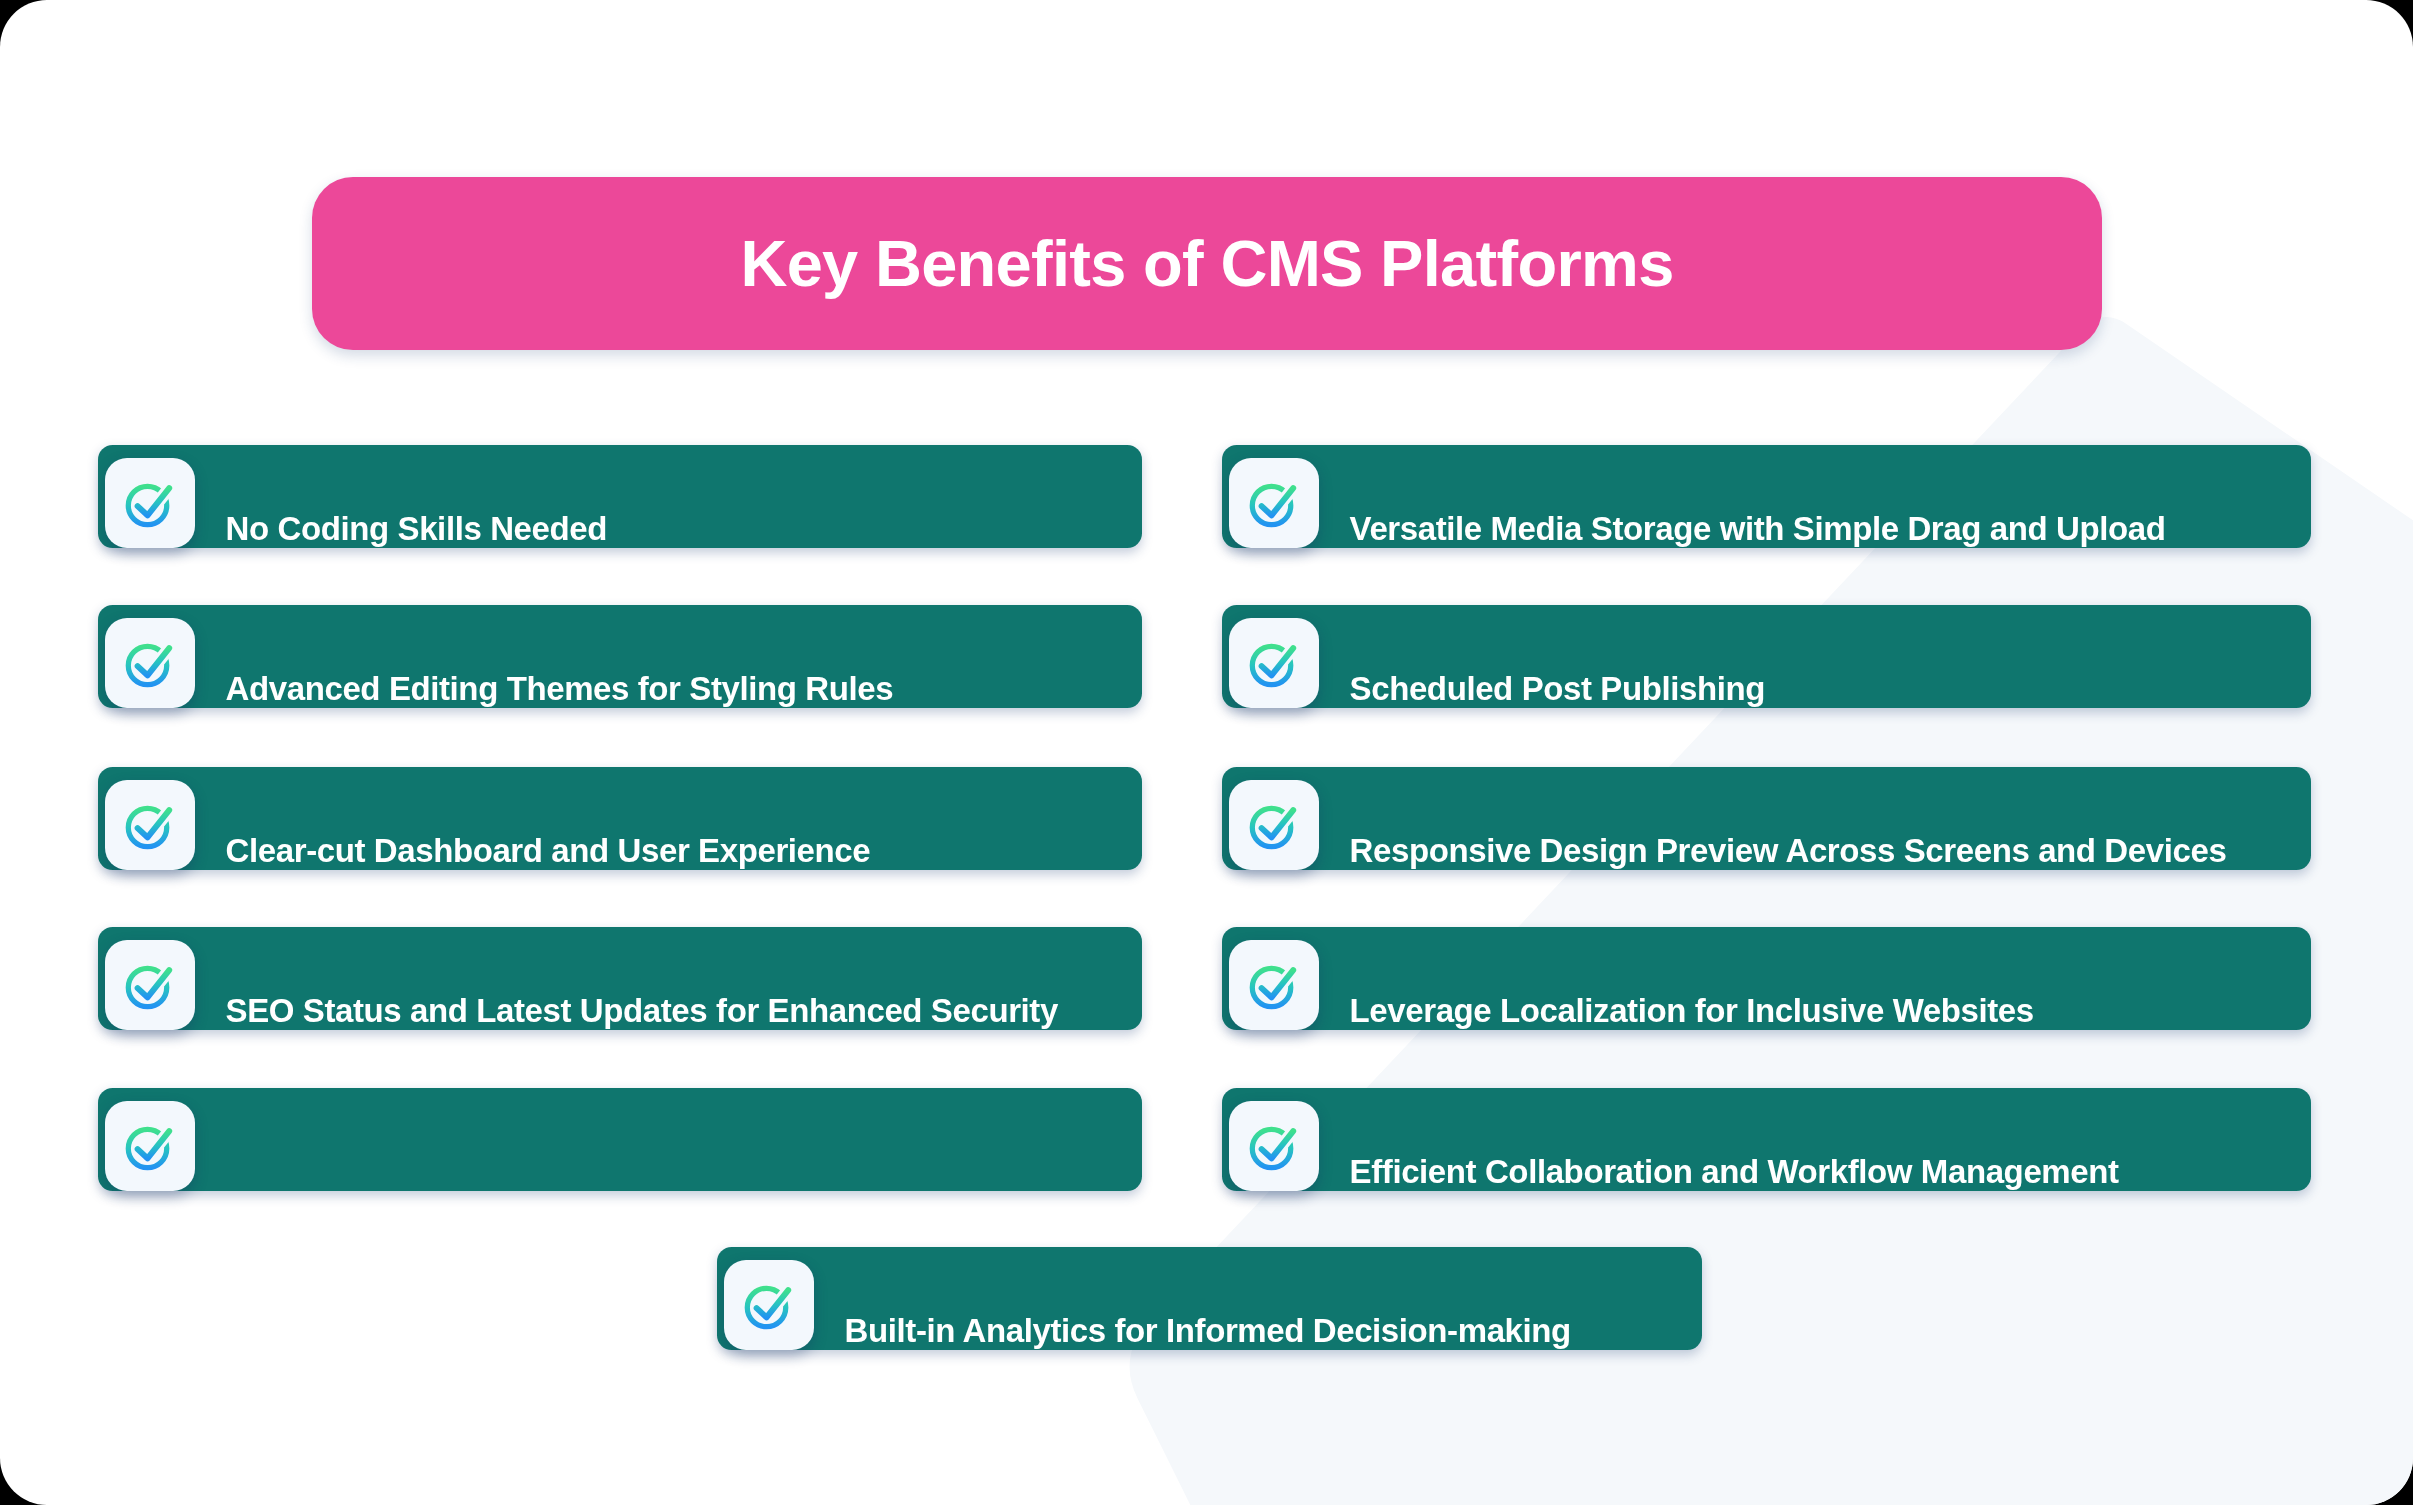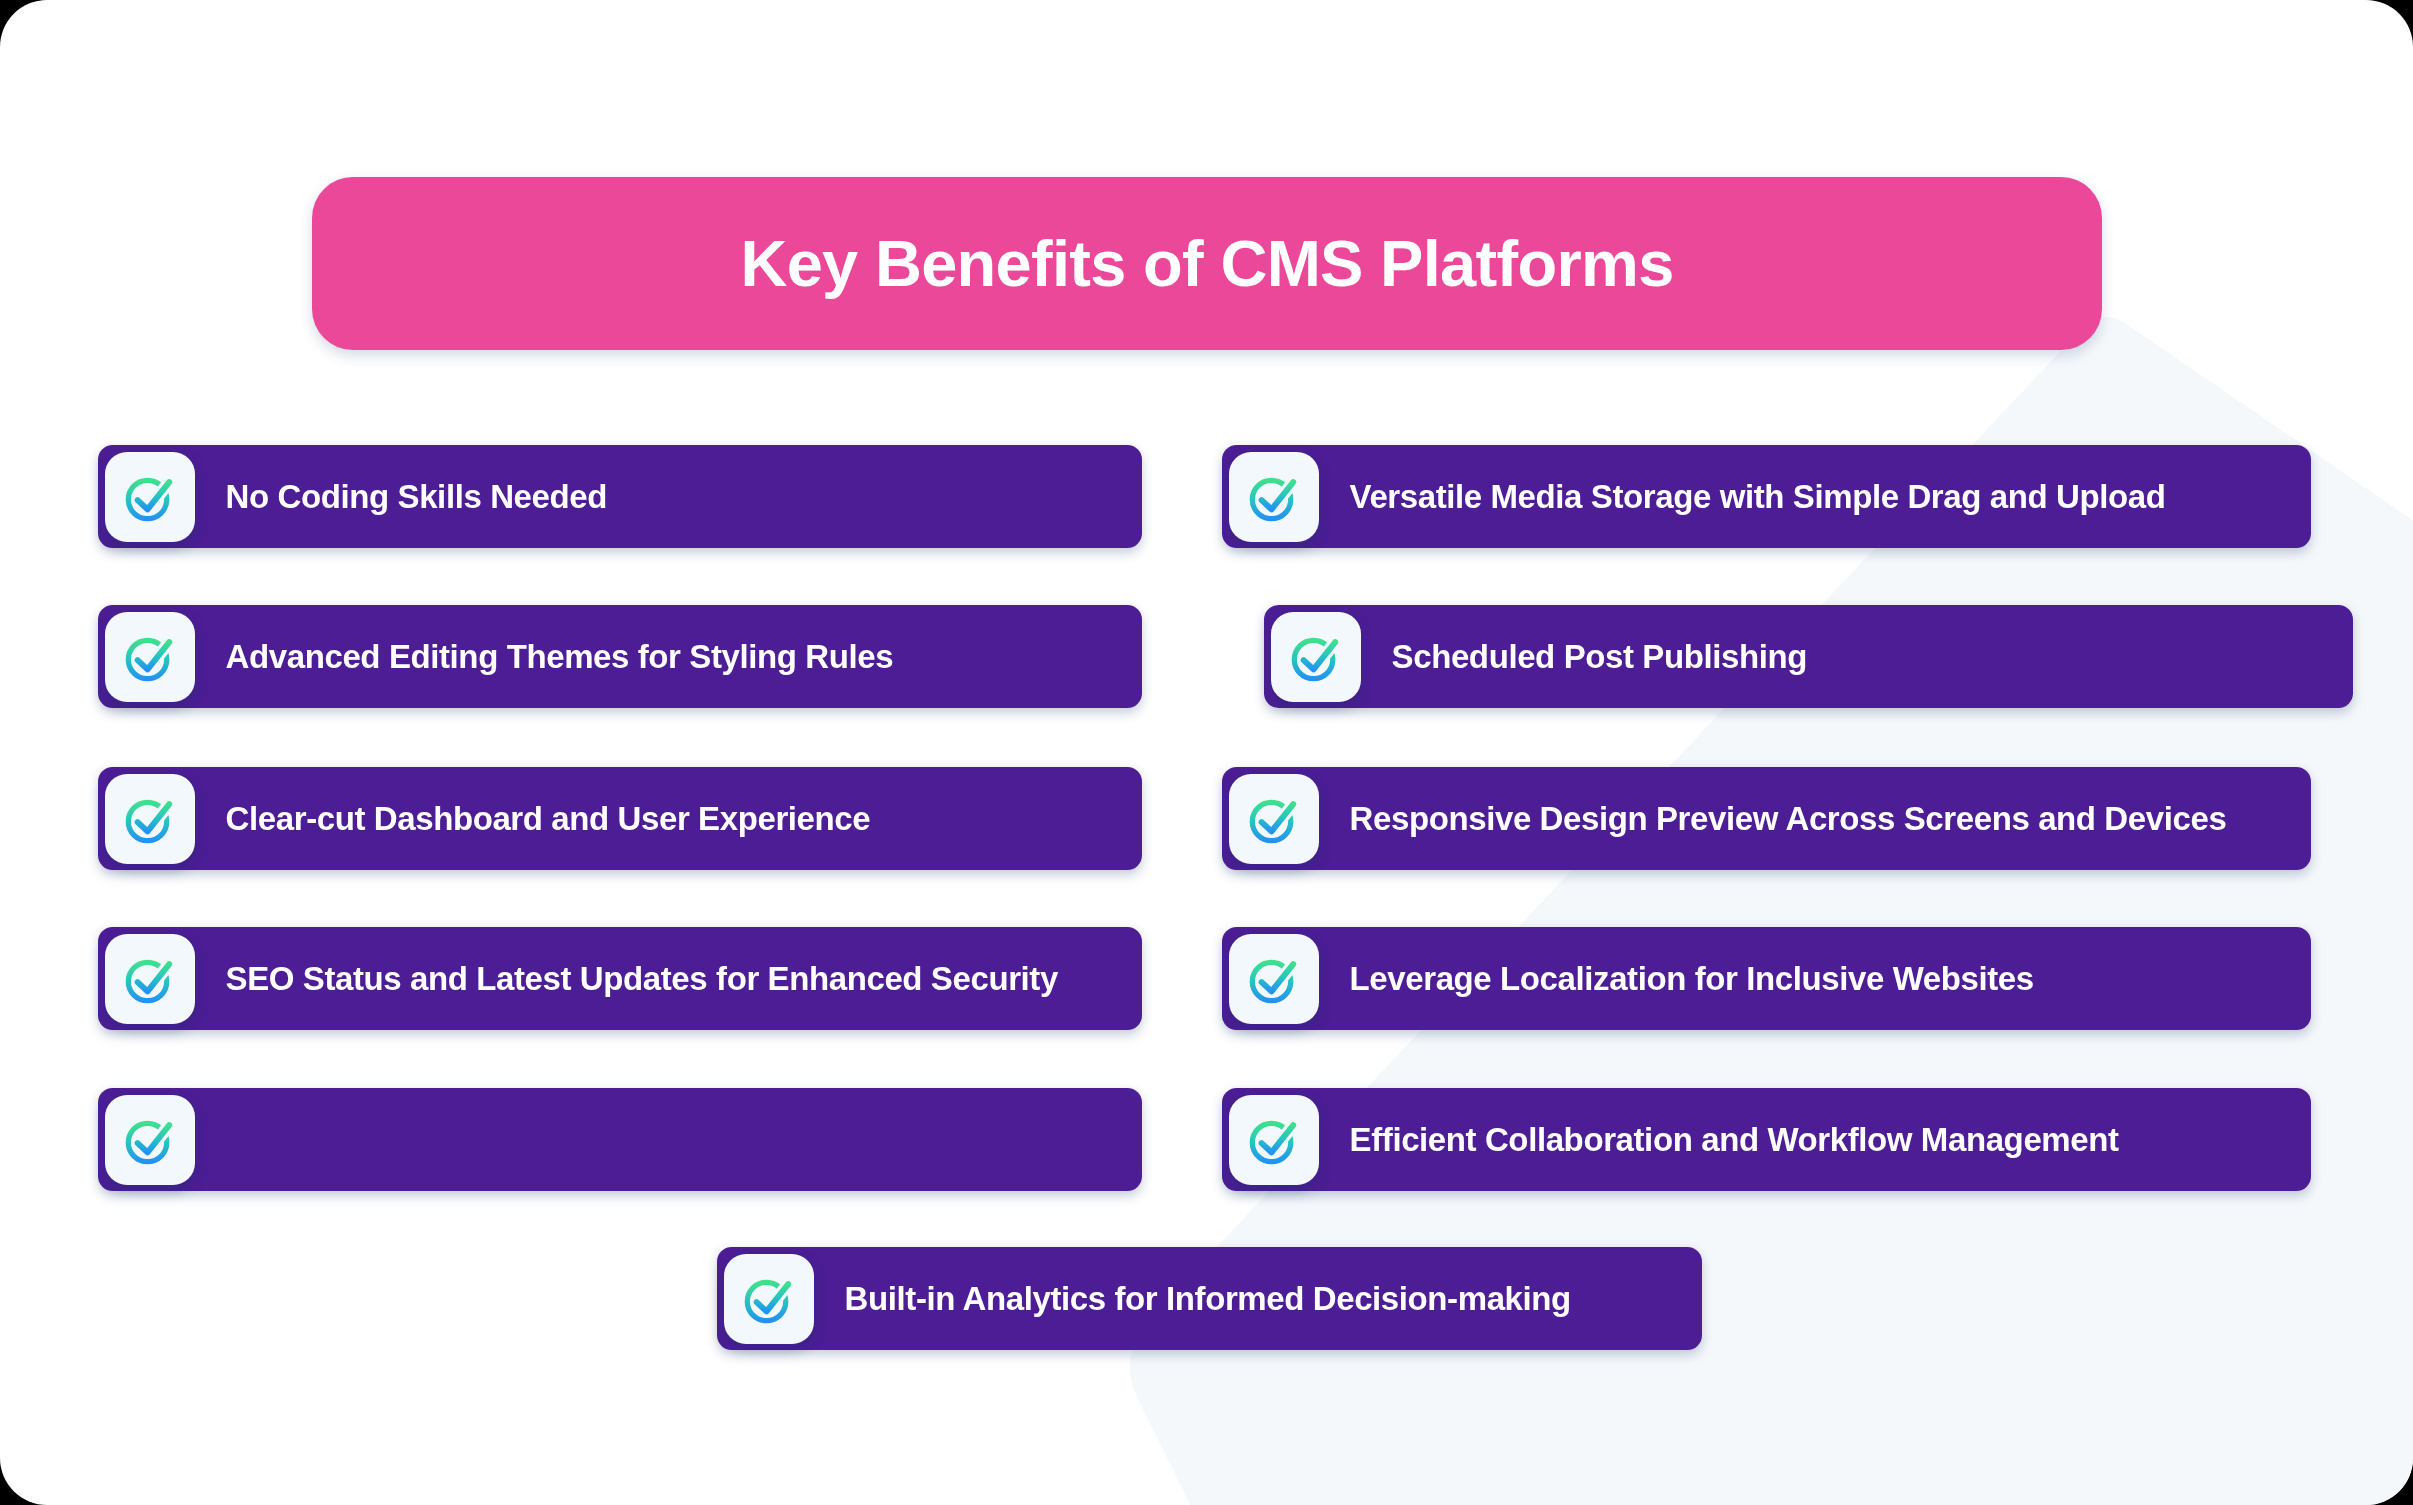--- a/index.html
+++ b/index.html
@@ -12,22 +12,22 @@
   .title-banner{
     position:absolute; left:312px; top:177px; width:1790px; height:173px;
     background:#ec4899; border-radius:41px;
     display:flex; align-items:center; justify-content:center;
     box-shadow:0 5.9px 13.2px rgba(27,61,116,0.18);
   }
   .title-banner .title-text{
     color:#ffffff; font-size:65px; font-weight:bold; letter-spacing:-0.7px; white-space:nowrap;
   }
   .benefit{
-    position:absolute; height:103px; background:#4c1d95; border-radius:14.7px;
-    display:flex; align-items:center; gap:31px; padding-left:6.6px; box-sizing:border-box;
+    position:absolute; height:103px; background:#0f766e; border-radius:14.7px;
+    display:flex; align-items:flex-end; gap:31px; padding-left:6.6px; box-sizing:border-box;
     box-shadow:0 4.4px 10.3px rgba(27,61,116,0.25);
   }
   .tile{
     width:90px; height:90px; border-radius:22px; background:#f3f8fd;
     display:flex; align-items:center; justify-content:center; flex-shrink:0;
     box-shadow:0 5.9px 13.2px rgba(20,50,100,0.30);
   }
   .tile svg{display:block;}
   .benefit .label{
     color:#ffffff; font-size:33px; font-weight:bold; letter-spacing:-0.4px; white-space:nowrap;
@@ -111,21 +111,21 @@
     <span class="tile">
       <svg width="62" height="62" viewBox="0 0 100 100">
         <circle cx="46" cy="54" r="31" fill="none" stroke="url(#cg)" stroke-width="8.5"></circle>
         <path d="M30 55 L46 70 L81 26" fill="none" stroke="#f3f8fd" stroke-width="20" stroke-linecap="round" stroke-linejoin="round"></path>
         <path d="M30 55 L46 70 L81 26" fill="none" stroke="url(#cg)" stroke-width="9.5" stroke-linecap="round" stroke-linejoin="round"></path>
       </svg>
     </span>
     <span class="label">Versatile Media Storage with Simple Drag and Upload</span>
   </div>
 
-  <div class="benefit" style="left:1264px;top:605px;width:1089px">
+  <div class="benefit" style="left:1222px;top:605px;width:1089px">
     <span class="tile">
       <svg width="62" height="62" viewBox="0 0 100 100">
         <circle cx="46" cy="54" r="31" fill="none" stroke="url(#cg)" stroke-width="8.5"></circle>
         <path d="M30 55 L46 70 L81 26" fill="none" stroke="#f3f8fd" stroke-width="20" stroke-linecap="round" stroke-linejoin="round"></path>
         <path d="M30 55 L46 70 L81 26" fill="none" stroke="url(#cg)" stroke-width="9.5" stroke-linecap="round" stroke-linejoin="round"></path>
       </svg>
     </span>
     <span class="label">Scheduled Post Publishing</span>
   </div>
 

